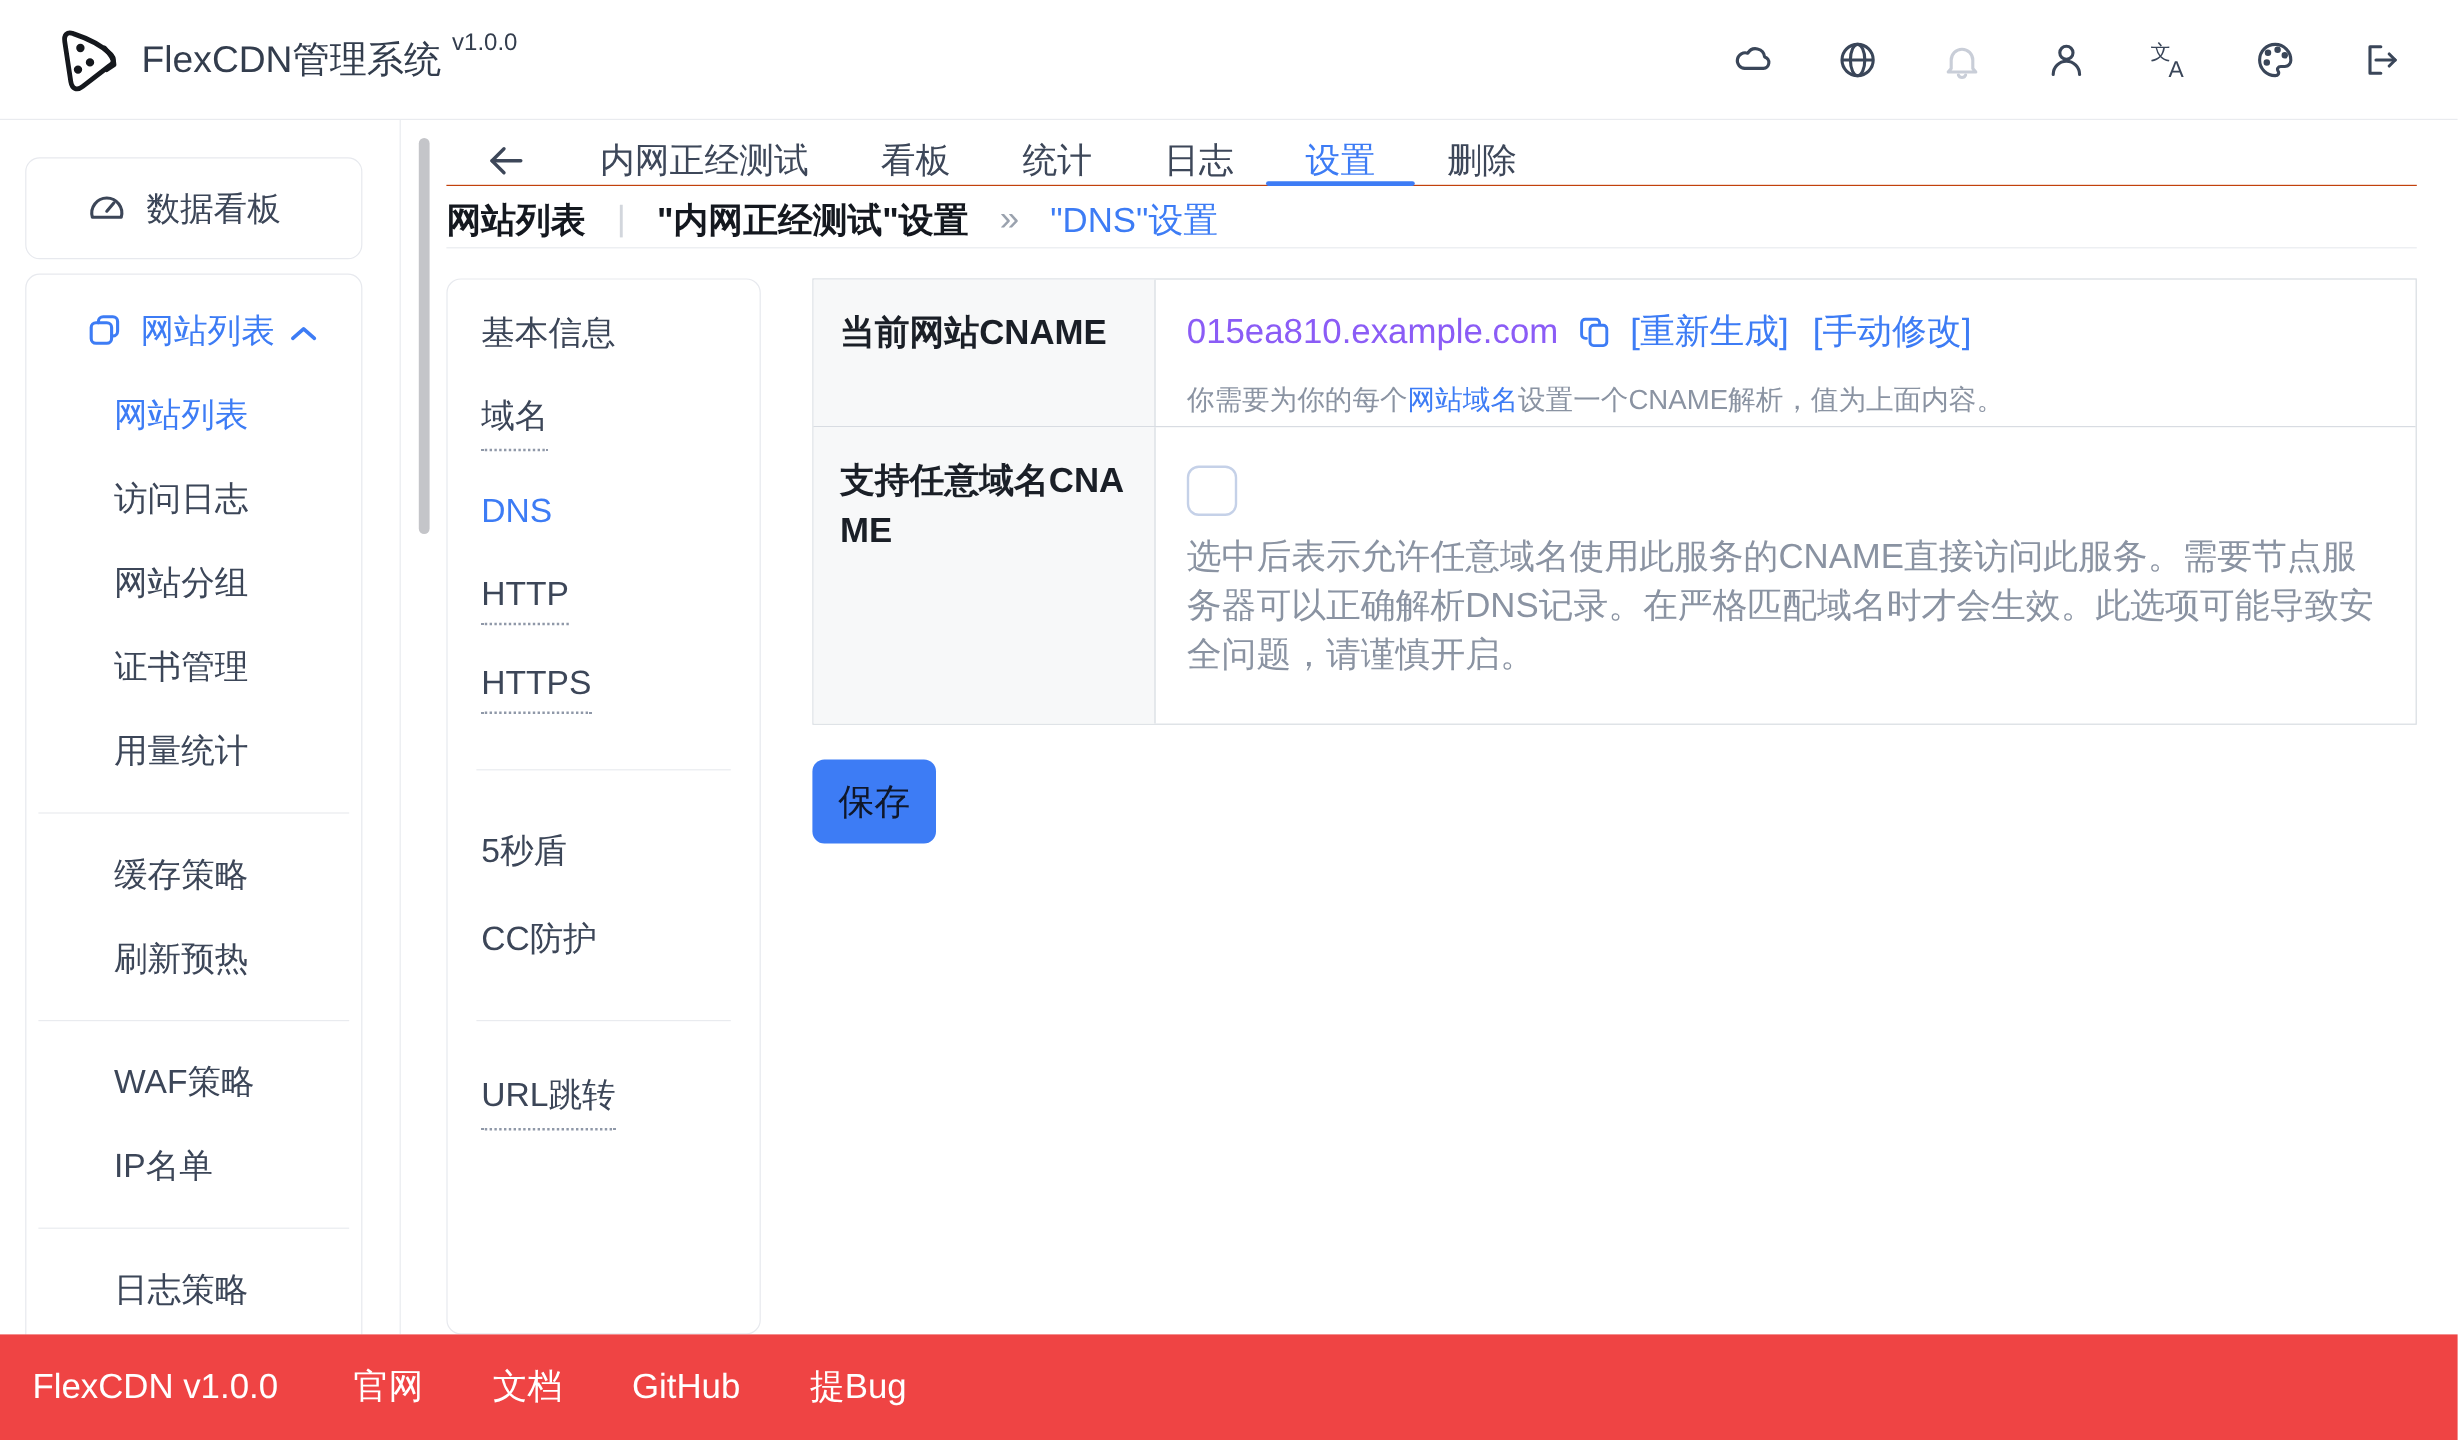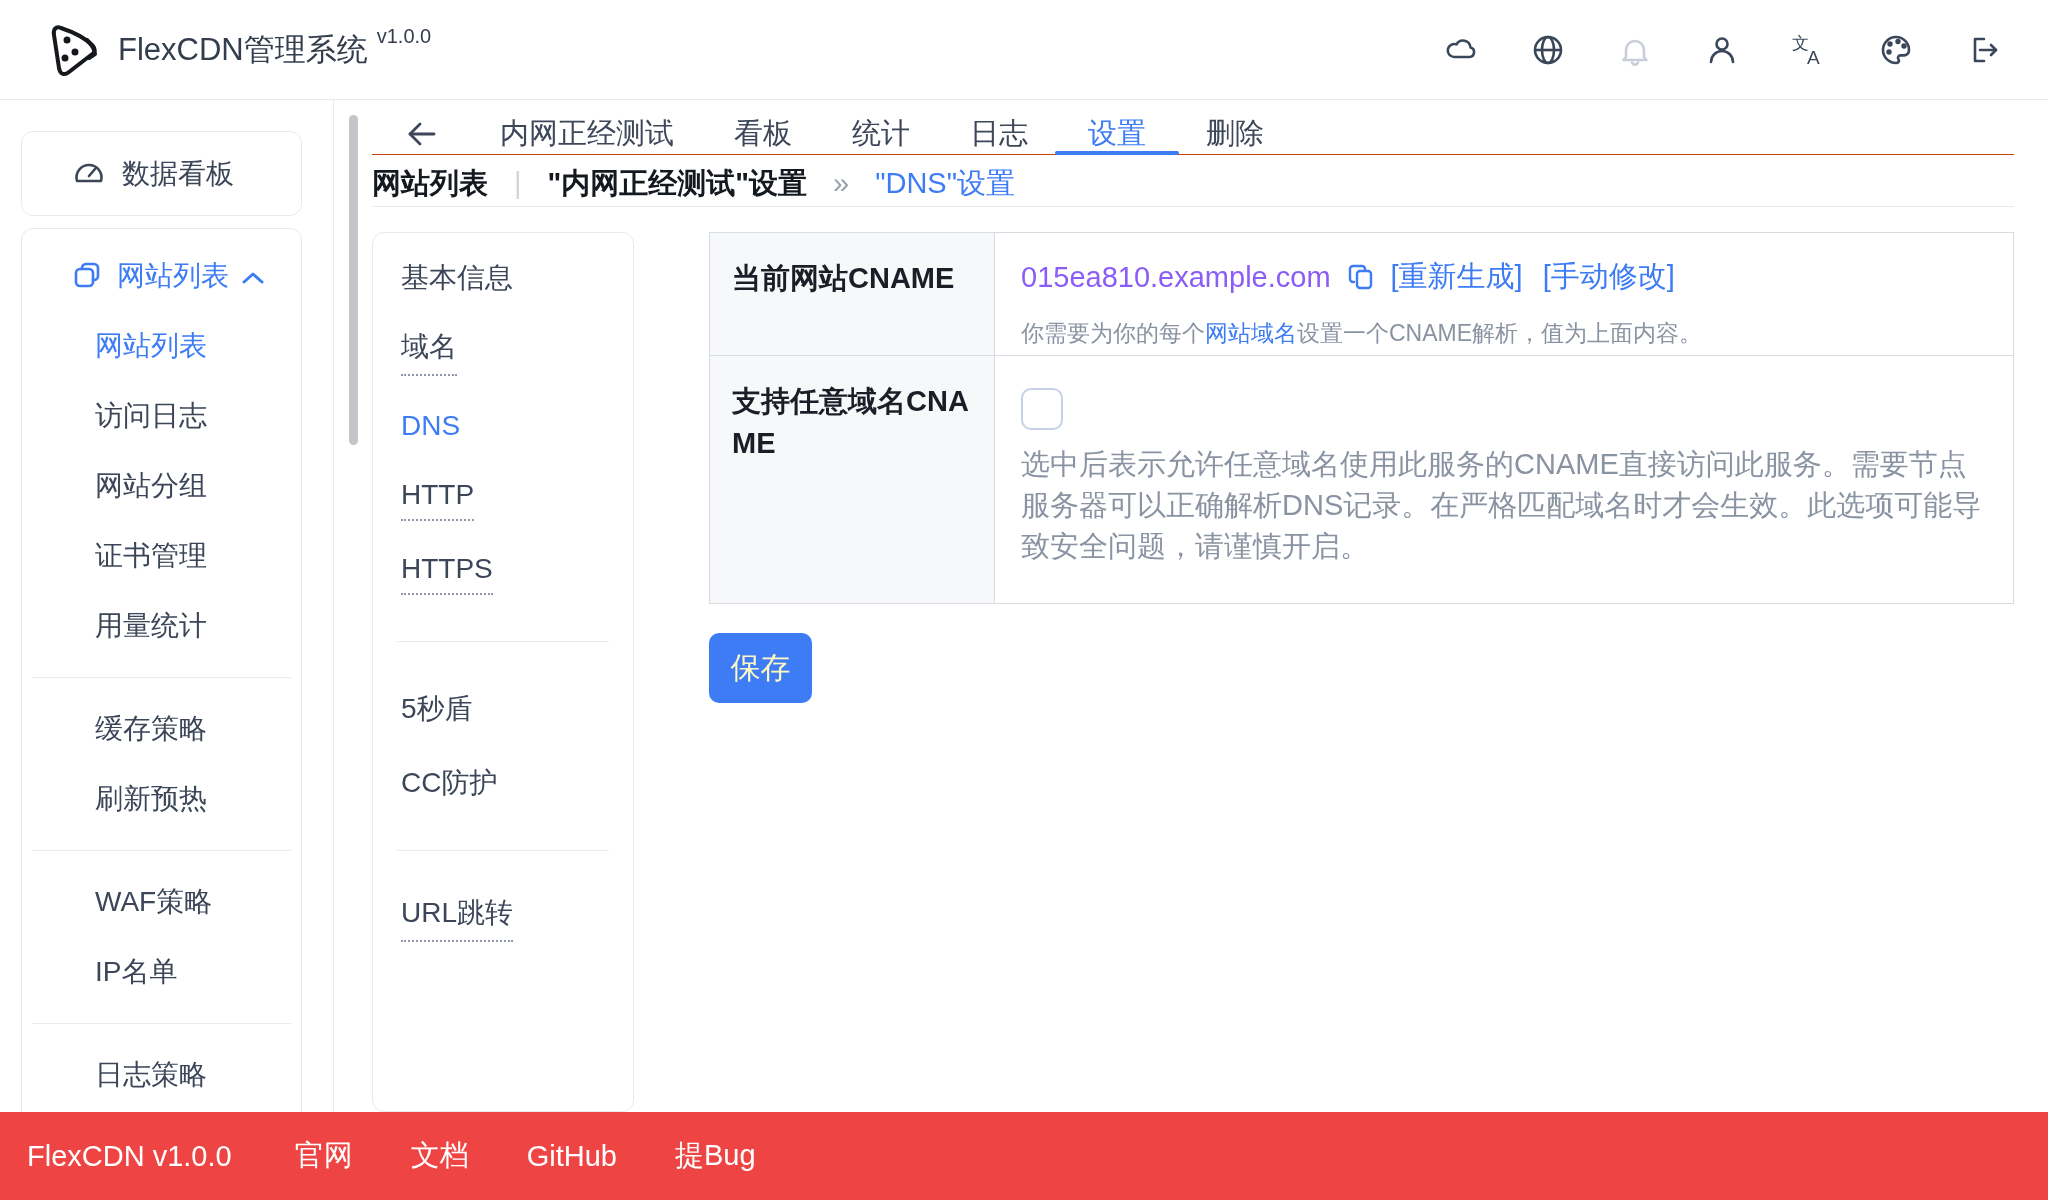--- a/index.html
+++ b/index.html
@@ -82,21 +82,21 @@
   .menu-card {
     width:262px; flex:0 0 262px; border:1px solid #e7e9ee; border-radius:12px;
     background:#fff; padding:8px 0 26px; min-height:880px;
   }
   .menu-item { height:74px; display:flex; align-items:center; padding-left:28px; font-size:28px; color:#3c4658; cursor:pointer; }
   .menu-item.active { color:#3d7cf5; }
   .menu-item .u { border-bottom:2px dotted #8f98a8; padding-bottom:8px; }
   .menu-divider { border-top:1px solid #e9ebef; margin:30px 24px; }
 
   
-  .form-col { flex:1;margin-left:32px; }
+  .form-col { flex:1; }
   .form-table { border:1px solid #d8dce2; background:#fff; }
   .form-row { display:flex; border-bottom:1px solid #d8dce2; }
   .form-row:last-child { border-bottom:none; }
   .cell-label {
     width:285px; flex:0 0 285px; background:#f7f8f9; border-right:1px solid #d8dce2;
     padding:24px 22px; font-size:29px; font-weight:bold; color:#1a1f27;
     line-height:42px; word-break:break-all;
   }
   .cell-value { flex:1; padding:22px 28px 0 26px; }
   .cname-line { display:flex; align-items:center; height:44px; }
@@ -106,21 +106,21 @@
   .hint-line { margin-top:12px; height:44px; line-height:44px; font-size:23px; color:#8a93a2; padding-bottom:29px; }
   .hint-line .inline-link { color:#3d7cf5; cursor:pointer; }
   .row2 .cell-value { padding-top:32px; padding-bottom:36px; }
   .checkbox {
     width:42px; height:42px; border:2px solid #c5d1e8; border-radius:10px;
     background:#fff; cursor:pointer;
   }
   .desc { margin-top:14px; font-size:29px; line-height:41px; color:#8a93a2; max-width:1000px; }
   .save-btn {
     margin-top:29px; width:103px; height:70px; border:none; border-radius:10px;
-    background:#3d7cf5; color:#fef9c3; font-size:30px; cursor:pointer;
+    background:#3d7cf5; color:#0f172a; font-size:30px; cursor:pointer;
     font-family:"Liberation Sans","DejaVu Sans",sans-serif;
   }
 
   
   .footer {
     position:absolute; left:0; right:0; bottom:0; height:88px; background:#ef4444;
     display:flex; align-items:center; padding-left:27px; color:#fff; font-size:29px;
   }
   .footer .brand-txt { margin-right:63px; }
   .footer a { color:#fff; text-decoration:none; margin-right:58px; cursor:pointer; }

